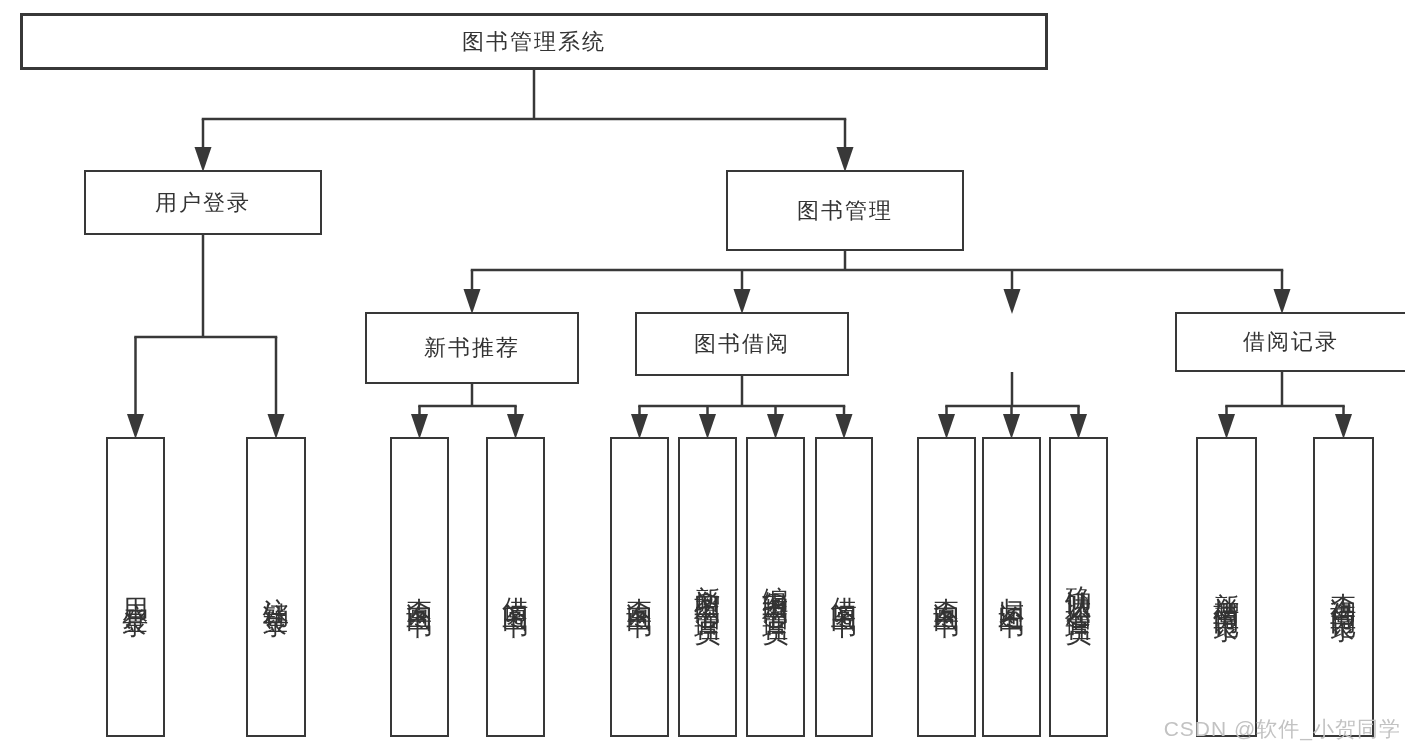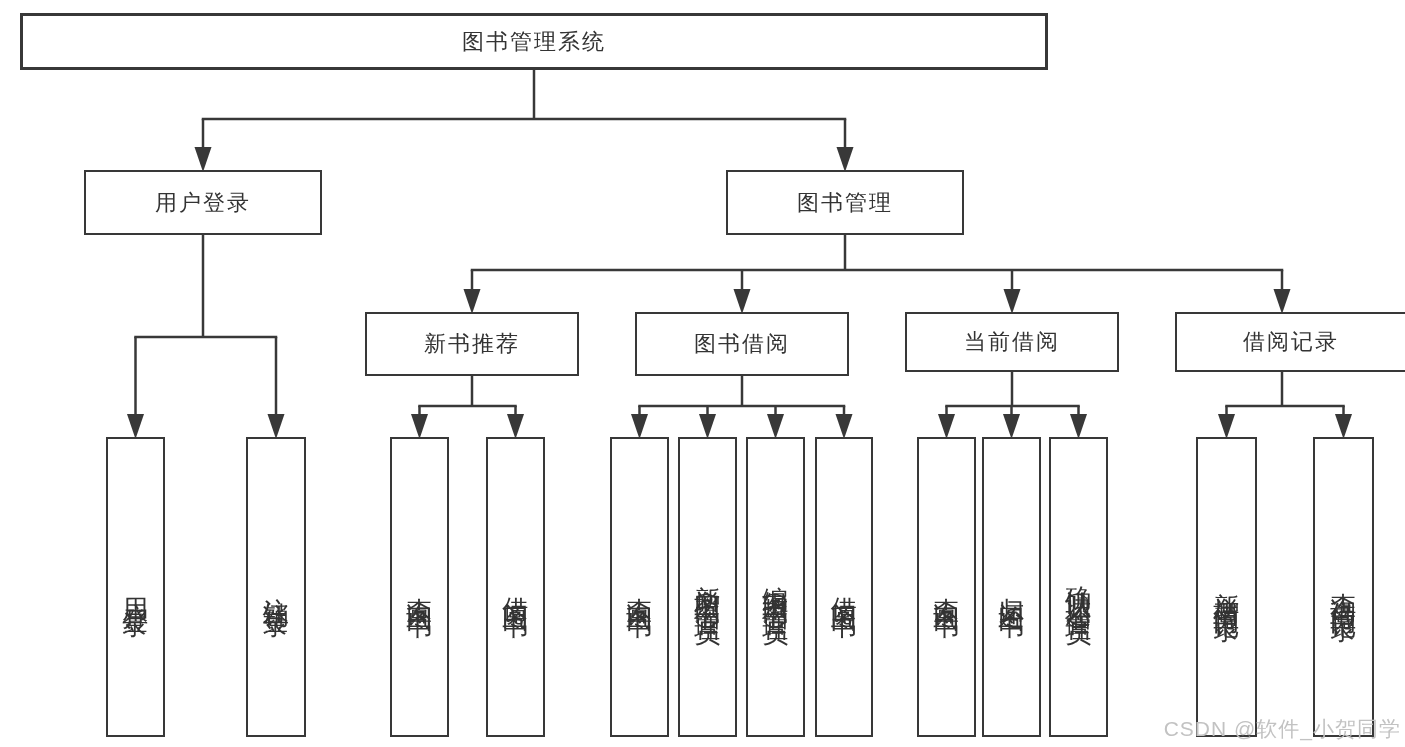--- a/index.html
+++ b/index.html
@@ -102,31 +102,28 @@
       <line x1="1343.5" y1="406" x2="1343.5" y2="418" stroke="#383838" stroke-width="2.5"></line>
       <polygon points="1335,414 1352,414 1343.5,439" fill="#383838"></polygon>
     </svg>
   <div id="watermark">CSDN @软件_小贺同学</div>
 <div class="node root" style="left: 20px; top: 13px; width: 1028px; height: 57px;">
       <span class="label">图书管理系统</span>
     </div>
     <div class="node" style="left: 84px; top: 170px; width: 238px; height: 65px;">
       <span class="label">用户登录</span>
     </div>
-    <div class="node" style="left: 726px; top: 170px; width: 238px; height: 65px; font-family: Liberation Mono, monospace;">
+    <div class="node" style="left: 726px; top: 170px; width: 238px; height: 81px; font-family: Liberation Mono, monospace;">
       <span class="label">图书管理</span>
     </div>
-    <div class="node" style="left: 365px; top: 312px; width: 214px; height: 64px;">
+    <div class="node" style="left: 365px; top: 312px; width: 214px; height: 72px;">
       <span class="label">新书推荐</span>
     </div>
     <div class="node" style="left: 635px; top: 312px; width: 214px; height: 64px;">
       <span class="label">图书借阅</span>
-    </div>
-    <div class="node" style="left: 905px; top: 312px; width: 214px; height: 60px;">
-      <span class="label">当前借阅</span>
     </div>
     <div class="node" style="left: 1175px; top: 312px; width: 232px; height: 60px;">
       <span class="label">借阅记录</span>
     </div>
     <div class="node v" style="left: 106px; top: 437px; width: 59px; height: 300px;">
       <span class="label">用户登录</span>
     </div>
     <div class="node v" style="left: 246px; top: 437px; width: 60px; height: 300px;">
       <span class="label">注销登录</span>
     </div>

